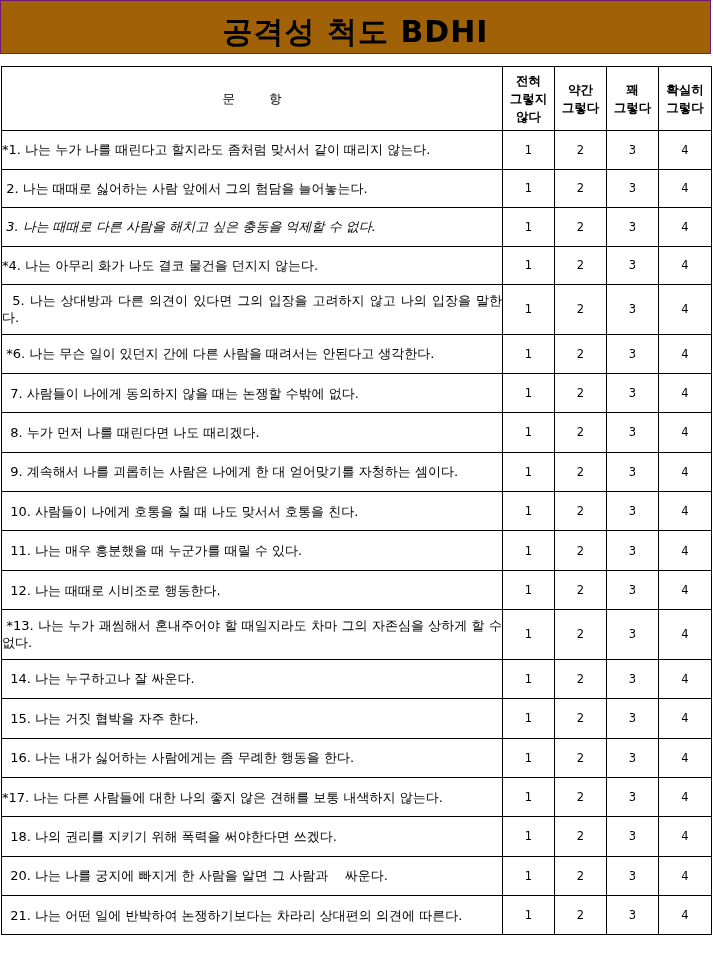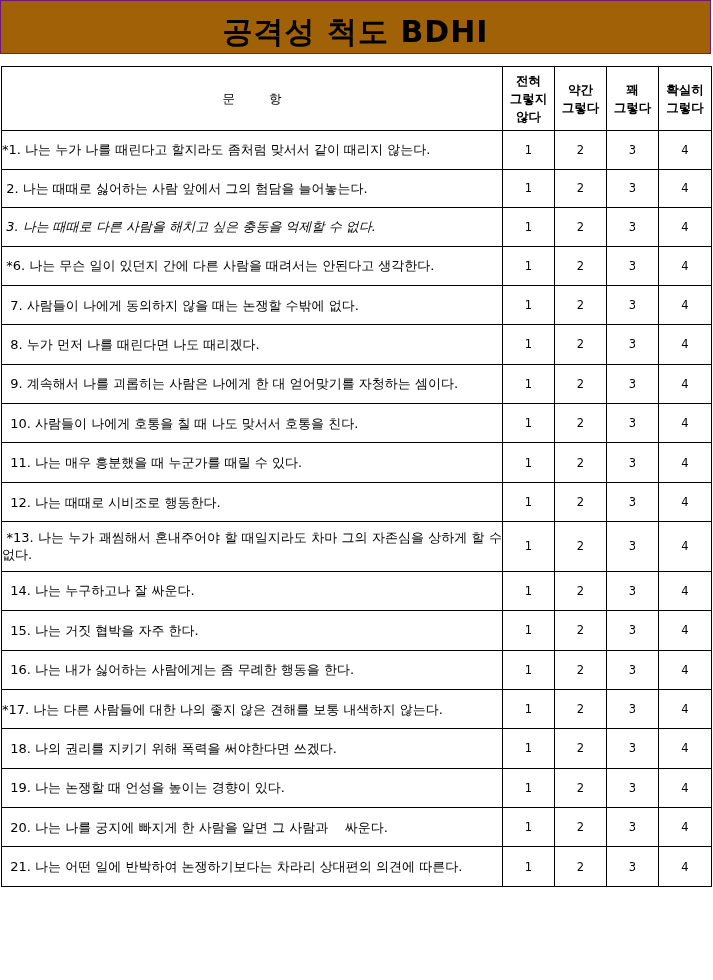--- a/index.html
+++ b/index.html
@@ -80,20 +80,34 @@
         <td class="num">3</td>
         <td class="num">4</td>
       </tr>
       <tr class="r1">
         <td class="item" style="white-space: pre-wrap; font-style: italic;"> 3. 나는 때때로 다른 사람을 해치고 싶은 충동을 억제할 수 없다.</td>
         <td class="num">1</td>
         <td class="num">2</td>
         <td class="num">3</td>
         <td class="num">4</td>
       </tr>
+      <tr class="r1">
+        <td class="item" style="white-space: pre-wrap;">*4. 나는 아무리 화가 나도 결코 물건을 던지지 않는다.</td>
+        <td class="num">1</td>
+        <td class="num">2</td>
+        <td class="num">3</td>
+        <td class="num">4</td>
+      </tr>
+      <tr class="r2">
+        <td class="item" style="white-space: pre-wrap;">  5. 나는 상대방과 다른 의견이 있다면 그의 입장을 고려하지 않고 나의 입장을 말한다.</td>
+        <td class="num">1</td>
+        <td class="num">2</td>
+        <td class="num">3</td>
+        <td class="num">4</td>
+      </tr>
       <tr class="r3">
         <td class="item" style="white-space: pre-wrap;"> *6. 나는 무슨 일이 있던지 간에 다른 사람을 때려서는 안된다고 생각한다.</td>
         <td class="num">1</td>
         <td class="num">2</td>
         <td class="num">3</td>
         <td class="num">4</td>
       </tr>
       <tr class="r3">
         <td class="item" style="white-space: pre-wrap;">  7. 사람들이 나에게 동의하지 않을 때는 논쟁할 수밖에 없다.</td>
         <td class="num">1</td>
@@ -166,27 +180,20 @@
       </tr>
       <tr class="r3">
         <td class="item" style="white-space: pre-wrap;">*17. 나는 다른 사람들에 대한 나의 좋지 않은 견해를 보통 내색하지 않는다.</td>
         <td class="num">1</td>
         <td class="num">2</td>
         <td class="num">3</td>
         <td class="num">4</td>
       </tr>
       <tr class="r3">
         <td class="item" style="white-space: pre-wrap;">  18. 나의 권리를 지키기 위해 폭력을 써야한다면 쓰겠다.</td>
-        <td class="num">1</td>
-        <td class="num">2</td>
-        <td class="num">3</td>
-        <td class="num">4</td>
-      </tr>
-      <tr class="r3">
-        <td class="item" style="white-space: pre-wrap;">  19. 나는 논쟁할 때 언성을 높이는 경향이 있다.</td>
         <td class="num">1</td>
         <td class="num">2</td>
         <td class="num">3</td>
         <td class="num">4</td>
       </tr>
       <tr class="r3">
         <td class="item" style="white-space: pre-wrap;">  20. 나는 나를 궁지에 빠지게 한 사람을 알면 그 사람과    싸운다.</td>
         <td class="num">1</td>
         <td class="num">2</td>
         <td class="num">3</td>

